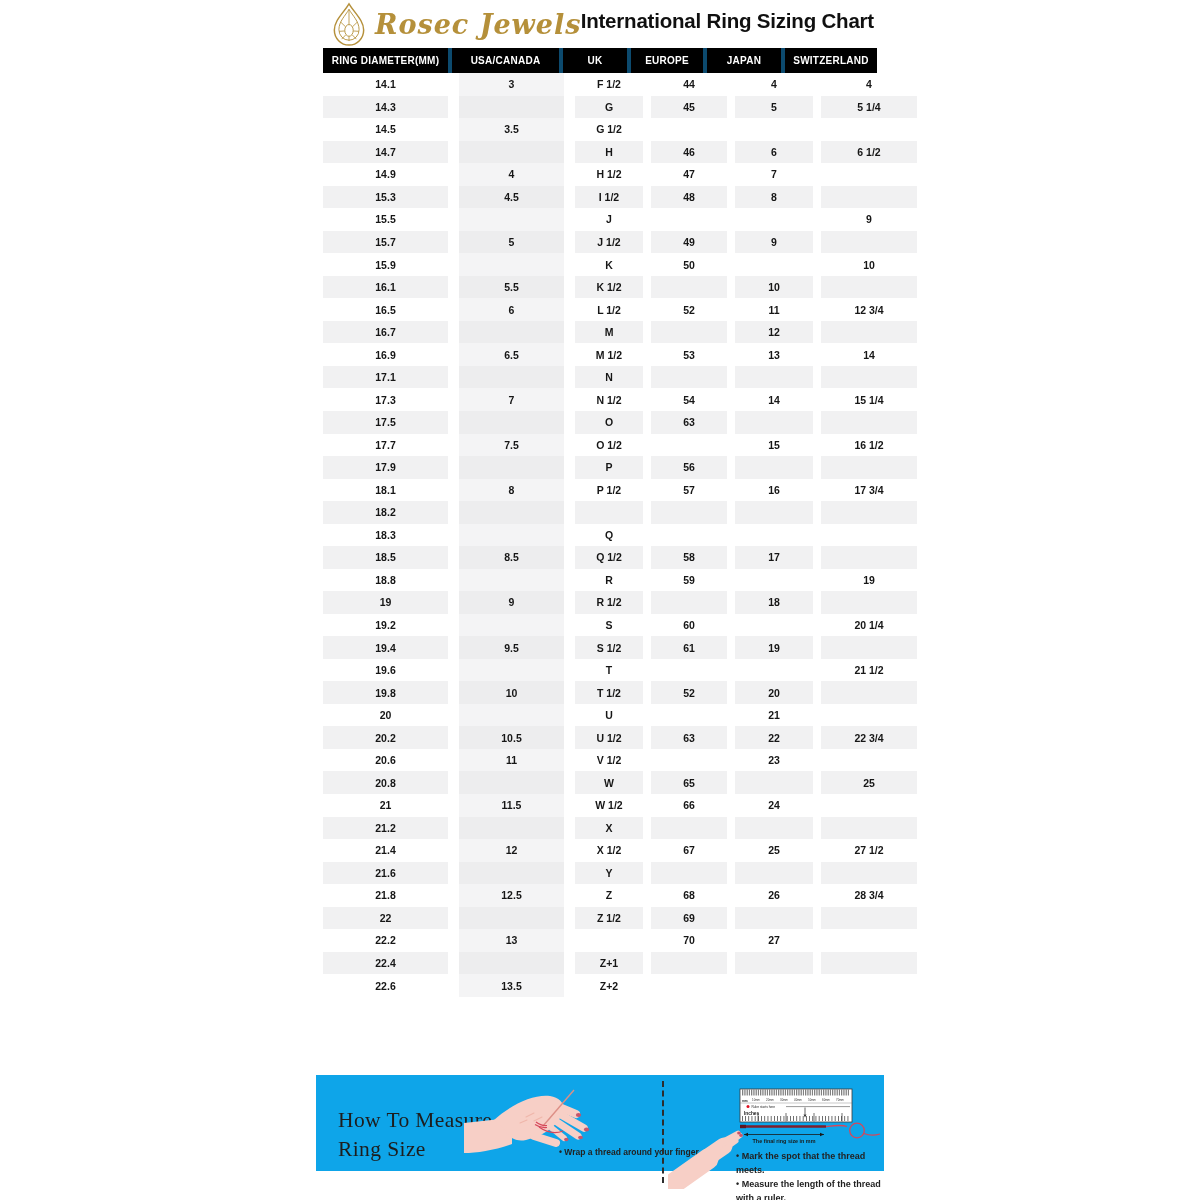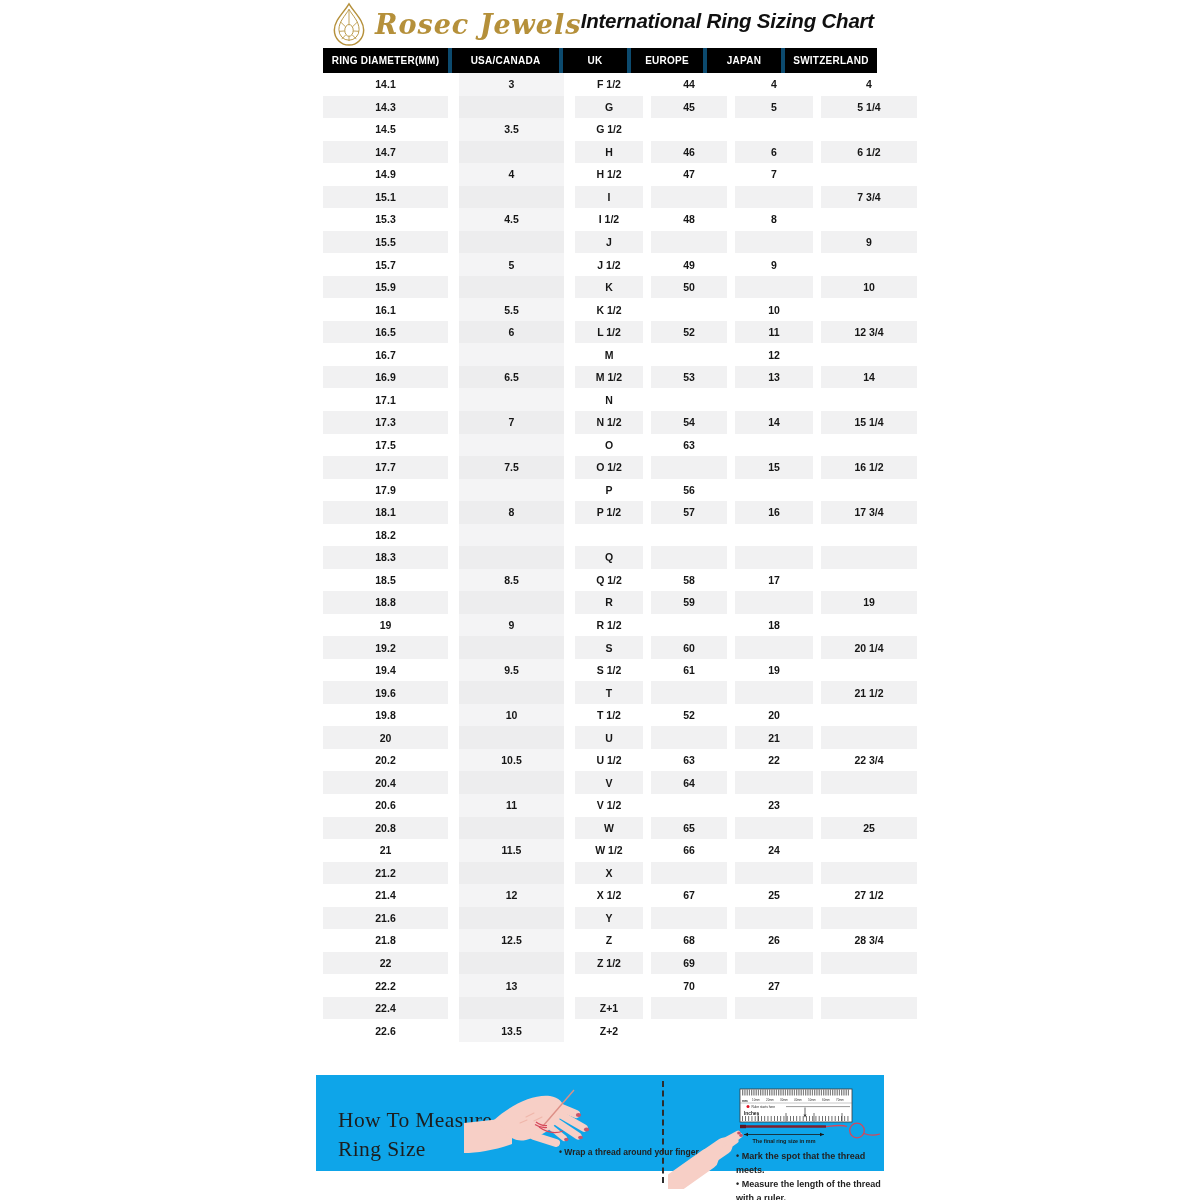--- a/index.html
+++ b/index.html
@@ -6,21 +6,21 @@
   .canvas{position:relative;width:1200px;height:1200px;background:#ffffff;overflow:hidden;
           font-family:"Liberation Sans",sans-serif;padding-left:36px;}
 
   
   .brandbar{position:absolute;left:323px;top:0;width:554px;height:48px;}
   .logo{position:absolute;left:7px;top:3px;display:flex;align-items:center;height:42px;}
   .logo svg{display:block;}
   .brand-text{margin-left:7px;font-family:"DejaVu Serif","Liberation Serif",serif;font-style:italic;
               font-size:27px;color:#b5903a;letter-spacing:1px;font-weight:600;}
   .page-title{position:absolute;right:3px;top:9px;font-size:20.5px;font-weight:800;color:#101010;
-              letter-spacing:-0.2px;font-style:italic;}
+              letter-spacing:-0.2px;}
 
   
   .sizing-table{position:absolute;left:323px;top:48px;width:554px;}
   .thead,.trow{display:grid;grid-template-columns:125px 111px 68px 76px 78px 96px;}
   .thead{height:25px;}
   .hcell{background:#000000;color:#ffffff;font-size:10px;font-weight:700;letter-spacing:.25px;
          display:flex;align-items:center;justify-content:center;}
   .hcell + .hcell{border-left:4px solid #0c4a6e;}
   .trow{height:22.545px;gap:8px;}
   .tcell{display:flex;align-items:center;justify-content:center;
@@ -116,28 +116,20 @@
         </div>
         <div class="trow">
           <div class="tcell c0">14.9</div>
           <div class="tcell c1">4</div>
           <div class="tcell c2">H 1/2</div>
           <div class="tcell c3">47</div>
           <div class="tcell c4">7</div>
           <div class="tcell c5"></div>
         </div>
         <div class="trow">
-          <div class="tcell c0">15.1</div>
-          <div class="tcell c1"></div>
-          <div class="tcell c2">I</div>
-          <div class="tcell c3"></div>
-          <div class="tcell c4"></div>
-          <div class="tcell c5">7 3/4</div>
-        </div>
-        <div class="trow">
           <div class="tcell c0">15.3</div>
           <div class="tcell c1">4.5</div>
           <div class="tcell c2">I 1/2</div>
           <div class="tcell c3">48</div>
           <div class="tcell c4">8</div>
           <div class="tcell c5"></div>
         </div>
         <div class="trow">
           <div class="tcell c0">15.5</div>
           <div class="tcell c1"></div>
@@ -322,28 +314,20 @@
           <div class="tcell c4">21</div>
           <div class="tcell c5"></div>
         </div>
         <div class="trow">
           <div class="tcell c0">20.2</div>
           <div class="tcell c1">10.5</div>
           <div class="tcell c2">U 1/2</div>
           <div class="tcell c3">63</div>
           <div class="tcell c4">22</div>
           <div class="tcell c5">22 3/4</div>
-        </div>
-        <div class="trow">
-          <div class="tcell c0">20.4</div>
-          <div class="tcell c1"></div>
-          <div class="tcell c2">V</div>
-          <div class="tcell c3">64</div>
-          <div class="tcell c4"></div>
-          <div class="tcell c5"></div>
         </div>
         <div class="trow">
           <div class="tcell c0">20.6</div>
           <div class="tcell c1">11</div>
           <div class="tcell c2">V 1/2</div>
           <div class="tcell c3"></div>
           <div class="tcell c4">23</div>
           <div class="tcell c5"></div>
         </div>
         <div class="trow">

